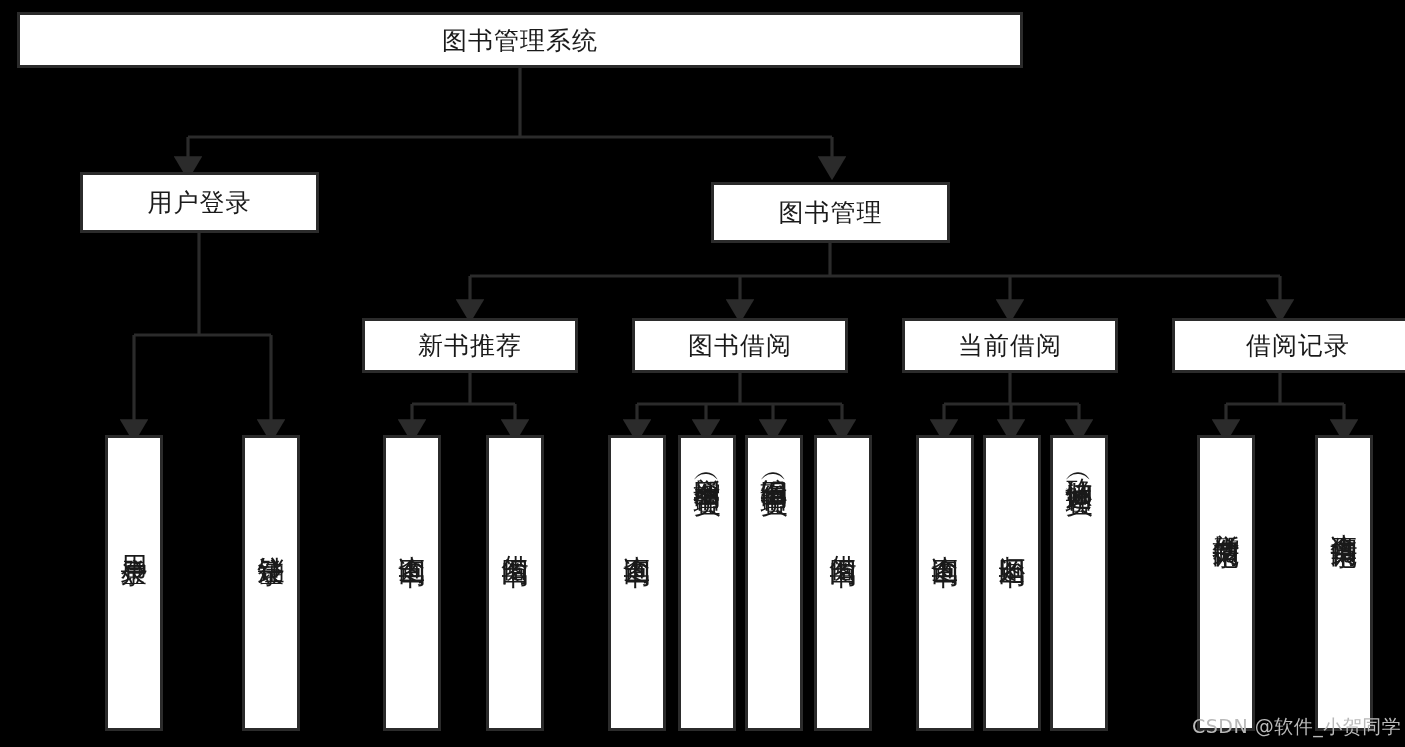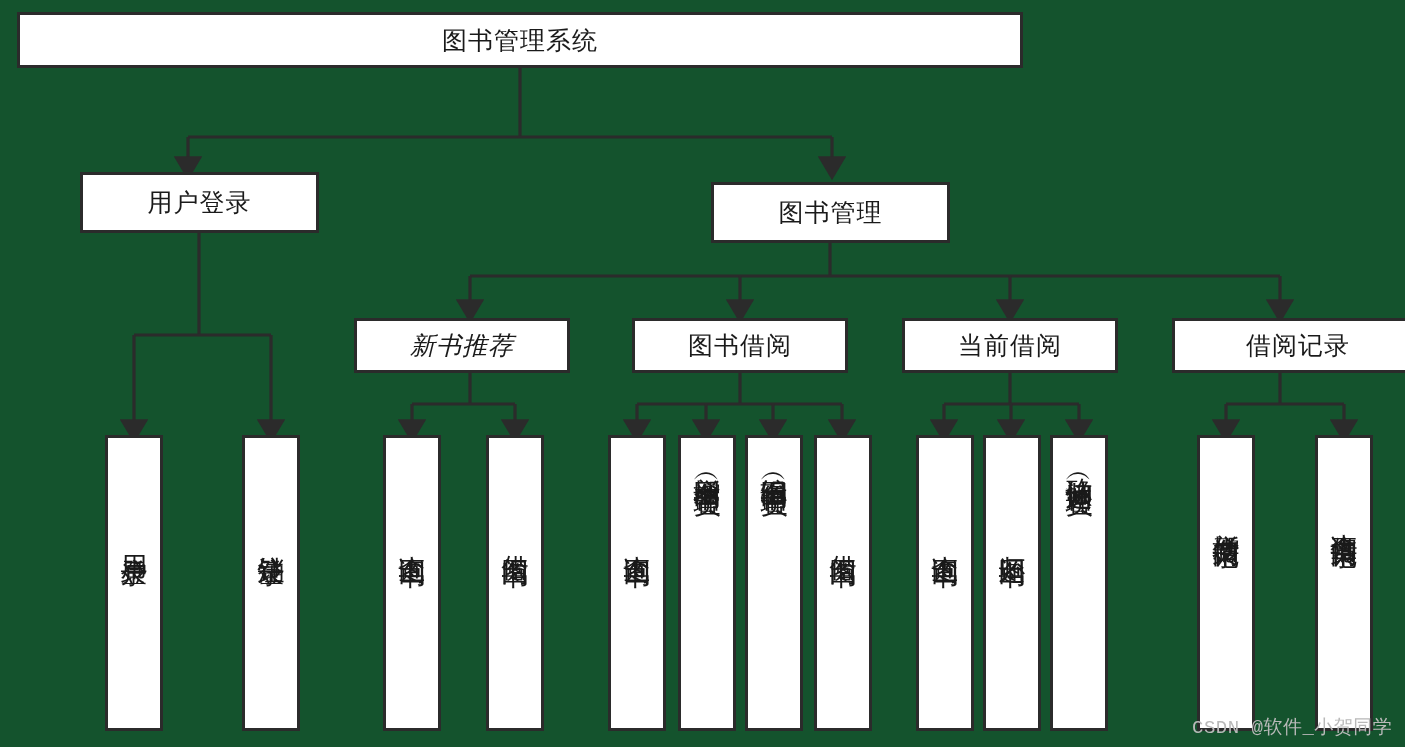--- a/index.html
+++ b/index.html
@@ -7,21 +7,21 @@
     padding: 0;
     background: #ffffff;
   }
   body {
     font-family: "DejaVu Sans", "Liberation Sans", sans-serif;
   }
   #canvas {
     position: relative;
     width: 1405px;
     height: 747px;
-    background: #14532d;
+    background: #000000;
     overflow: hidden;
   }
   svg.wires {
     position: absolute;
     left: 0;
     top: 0;
     width: 1405px;
     height: 747px;
     pointer-events: none;
   }
@@ -66,21 +66,20 @@
     padding-top: 4px;
   }
   .watermark {
     position: absolute;
     left: 1192px;
     top: 714px;
     font-size: 19px;
     color: #b9b9b9;
     white-space: nowrap;
     letter-spacing: 0.5px;
-    font-family: Liberation Mono, monospace;
   }
 </style>
 </head>
 <body>
 
 <div id="canvas">
 
   <svg class="wires" viewBox="0 0 1405 747" xmlns="http://www.w3.org/2000/svg">
     <defs>
       <marker id="arw" markerWidth="9" markerHeight="9" refX="1.2" refY="4.5" orient="auto" markerUnits="strokeWidth">
@@ -136,21 +135,21 @@
   </div>
 
   <div class="node h" style="left:80px; top:172px; width:239px; height:61px;">
     <span class="lbl">用户登录</span>
   </div>
 
   <div class="node h" style="left:711px; top:172px; width:239px; height:61px;margin-top:10px;">
     <span class="lbl">图书管理</span>
   </div>
 
-  <div class="node h" style="left:354px; top:318px; width:216px; height:55px;font-style:italic;">
+  <div class="node h" style="left:362px; top:318px; width:216px; height:55px;">
     <span class="lbl">新书推荐</span>
   </div>
 
   <div class="node h" style="left:902px; top:318px; width:216px; height:55px;">
     <span class="lbl">当前借阅</span>
   </div>
 
   <div class="node h" style="left:632px; top:318px; width:216px; height:55px;">
     <span class="lbl">图书借阅</span>
   </div>

